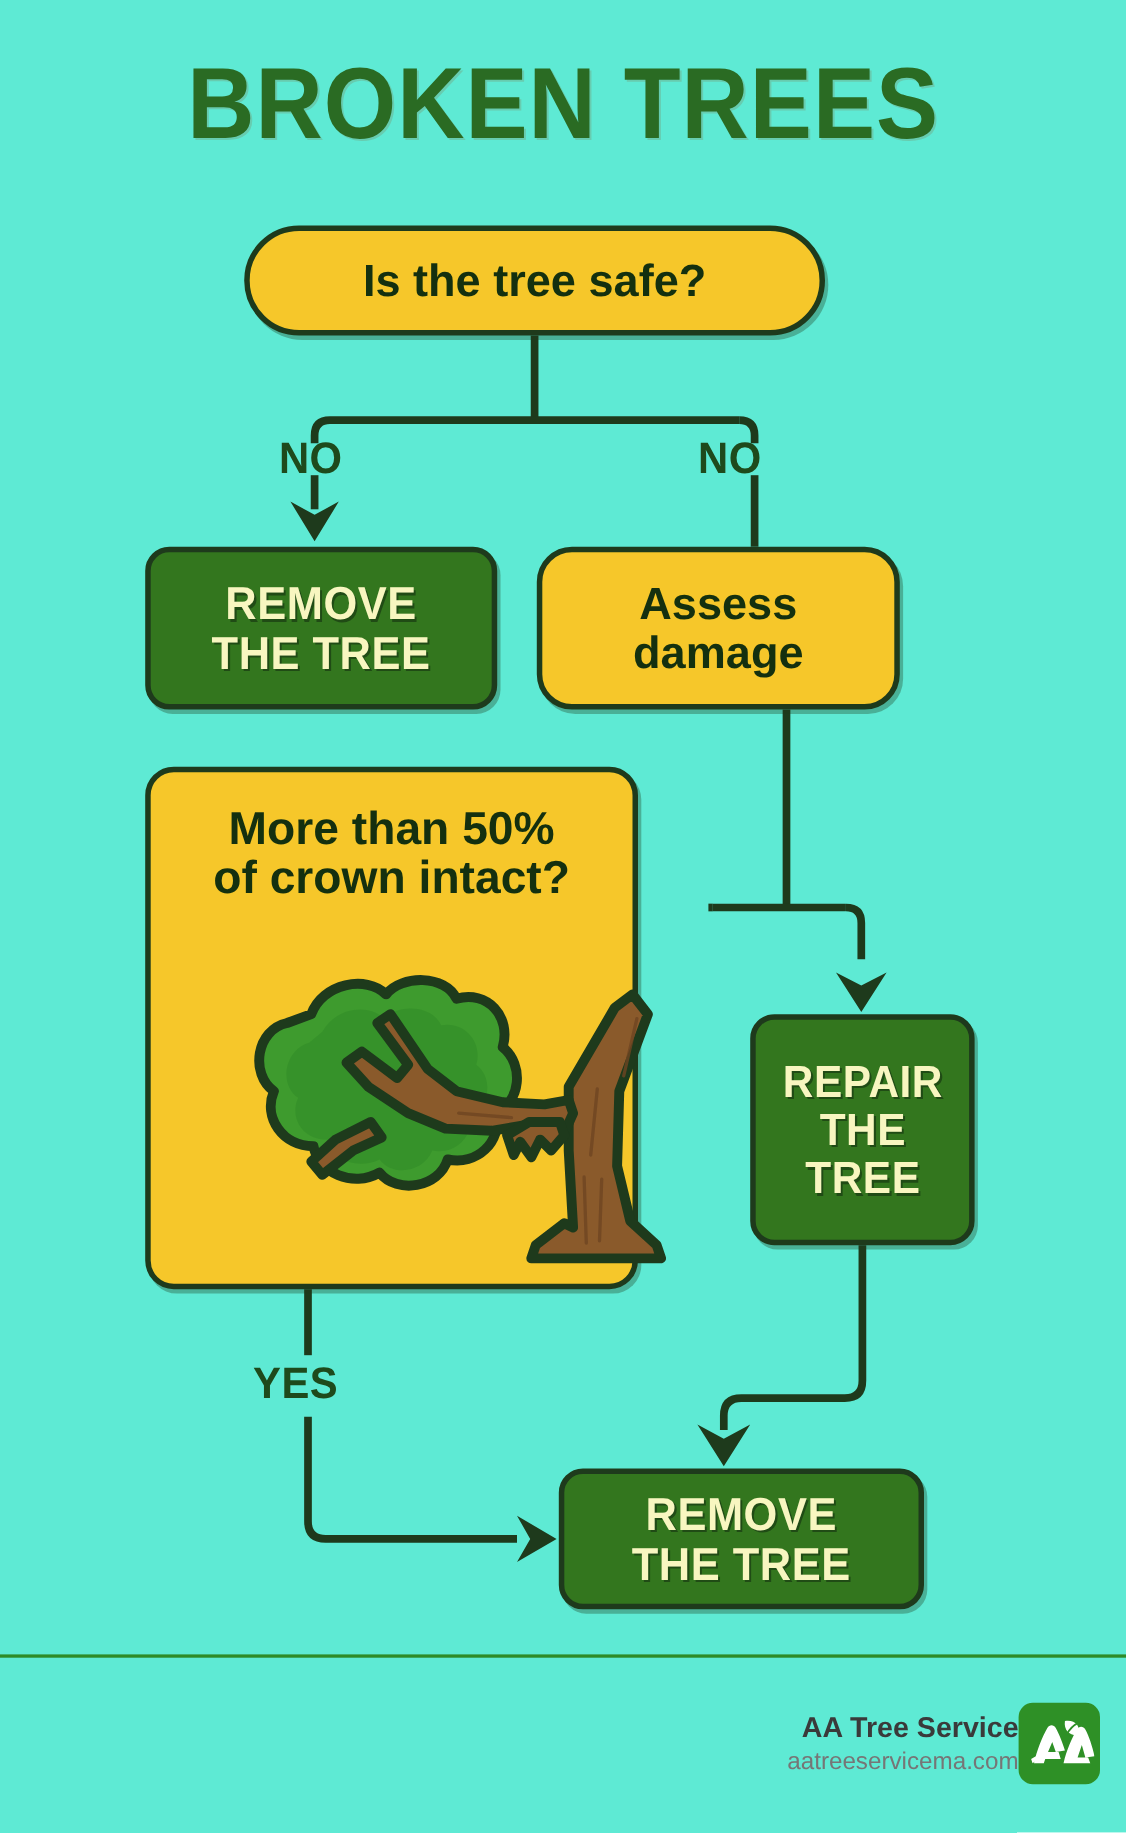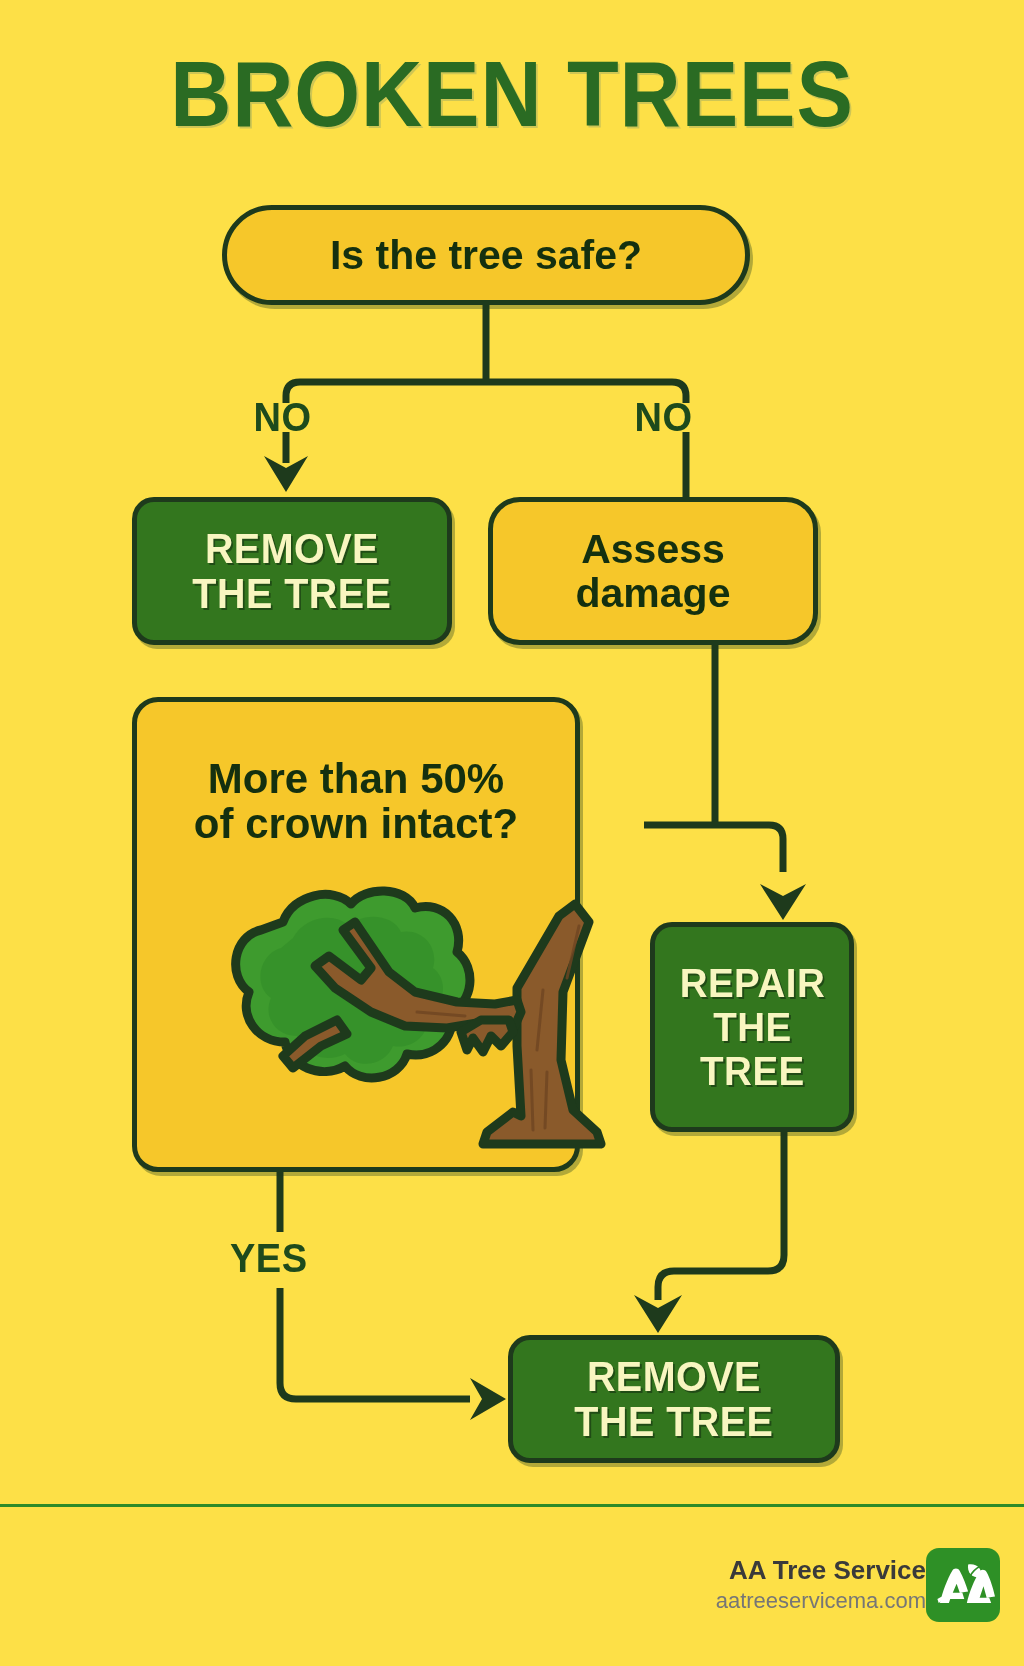--- a/index.html
+++ b/index.html
@@ -9,21 +9,21 @@
     height: 1666px;
     background: #ffffff;
     font-family: "Liberation Sans", sans-serif;
   }
 
   #poster {
     position: relative;
     width: 1024px;
     height: 1666px;
     overflow: hidden;
-    background: #fde047;
+    background: #5eead4;
   }
 
   
   #title {
     position: absolute;
     top: 48px;
     left: 0;
     width: 1024px;
     text-align: center;
     font-size: 92px;
@@ -98,26 +98,26 @@
     border-radius: 32px;
   }
   #node-assess .node-label { font-size: 41px; }
 
   #node-crown {
     left: 132px; top: 697px;
     width: 448px; height: 475px;
     border-radius: 26px;
     flex-direction: column;
     justify-content: flex-start;
-    padding-top: 54px;
+    padding-top: 28px;
   }
   #node-crown .node-label { font-size: 42px; }
 
   #node-repair {
-    left: 650px; top: 922px;
+    left: 682px; top: 922px;
     width: 204px; height: 210px;
     border-radius: 22px;
   }
   #node-repair .node-label { font-size: 41px; }
 
   #node-remove-2 {
     left: 508px; top: 1335px;
     width: 332px; height: 128px;
     border-radius: 22px;
   }

